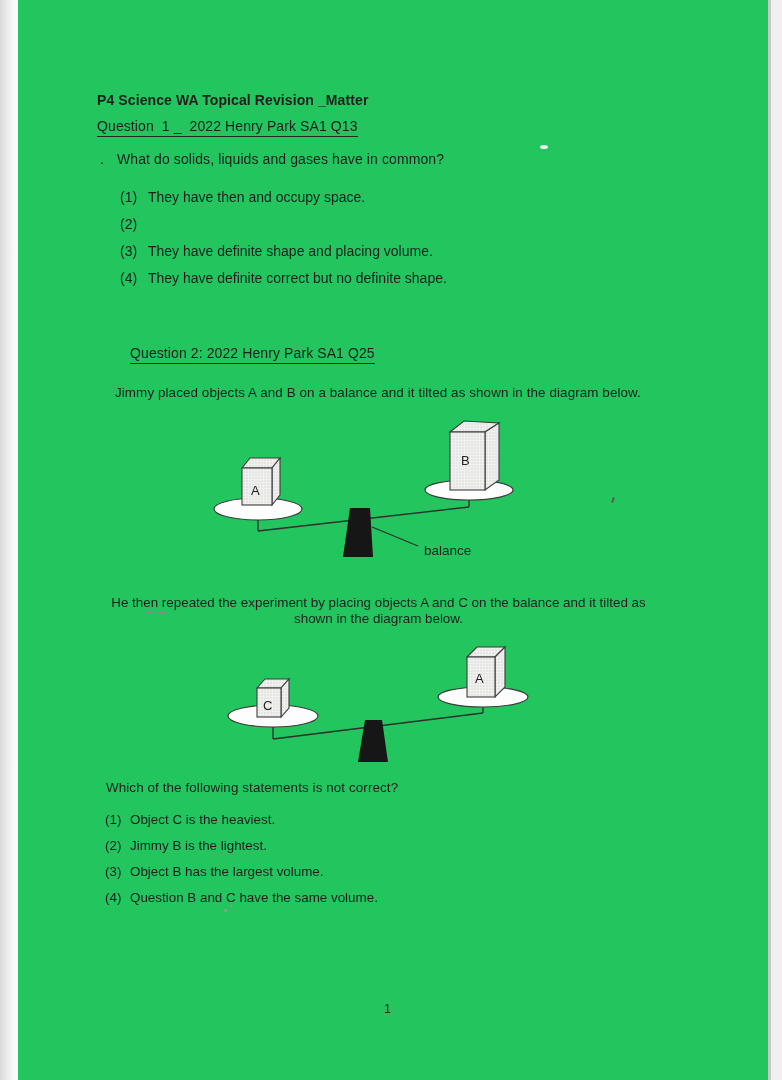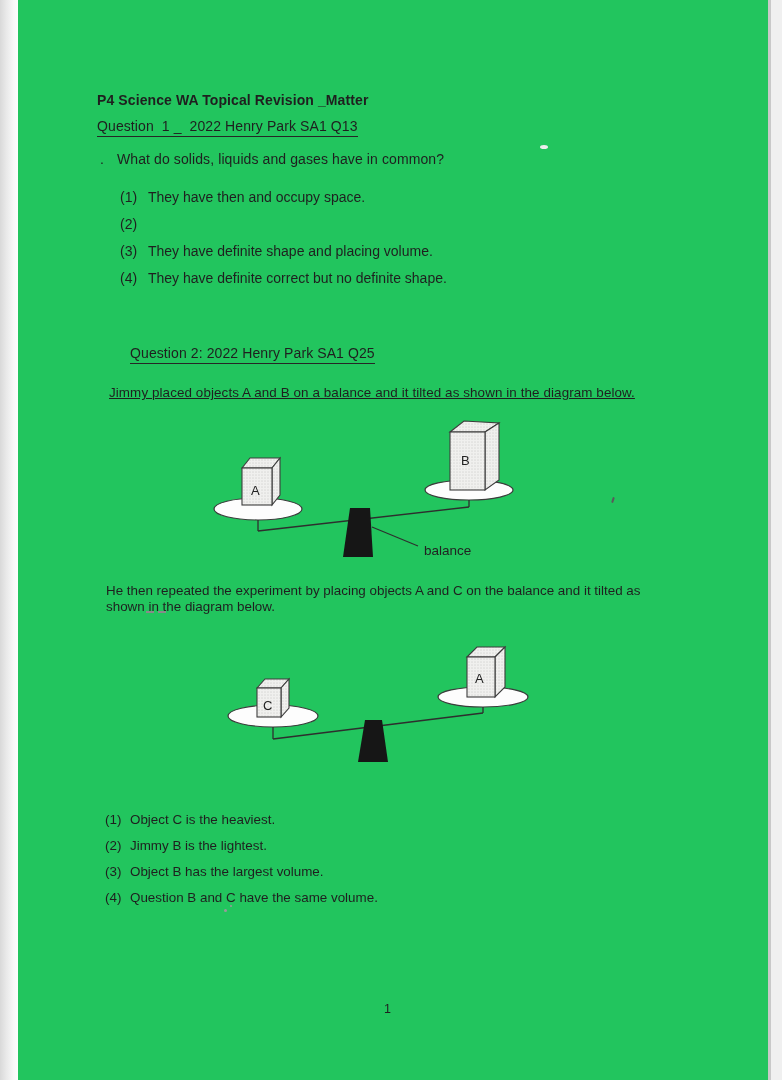--- a/index.html
+++ b/index.html
@@ -88,21 +88,21 @@
     <span class="num">(3)</span>
     <span>They have definite shape and placing volume.</span>
   </div>
   <div class="option-row q1-size" style="left:120px; top:270px;">
     <span class="num">(4)</span>
     <span>They have definite correct but no definite shape.</span>
   </div>
 
   <div class="txt heading" style="left:90px; top:345px;margin-left:40px;">Question 2: 2022 Henry Park SA1 Q25</div>
 
-  <div class="txt q2-size" style="left:109px; top:385px;text-decoration:underline;">Jimmy placed objects A and B on a balance and it tilted as shown in the diagram below.</div>
+  <div class="txt q2-size" style="left:115px; top:385px;">Jimmy placed objects A and B on a balance and it tilted as shown in the diagram below.</div>
 
   <svg class="diagram" style="left:180px; top:405px;" width="500" height="170" viewBox="0 0 500 170">
     <defs>
       <pattern id="stip1" patternUnits="userSpaceOnUse" width="3" height="3">
         <rect width="3" height="3" fill="#f0f0ee"></rect>
         <circle cx="1" cy="1" r="0.45" fill="#9c9c97"></circle>
       </pattern>
     </defs>
 
     <ellipse cx="78" cy="104" rx="44" ry="11" fill="#fdfdfd" stroke="#3c3c3c" stroke-width="1.2"></ellipse>
@@ -126,21 +126,21 @@
     <line x1="78" y1="115" x2="78" y2="126" stroke="#2e2e2e" stroke-width="1.3"></line>
     <line x1="289" y1="95" x2="289" y2="102" stroke="#2e2e2e" stroke-width="1.3"></line>
     <line x1="78" y1="126" x2="289" y2="102" stroke="#2e2e2e" stroke-width="1.4"></line>
 
     <polygon points="170,103 190,103 193,152 163,152" fill="#161616"></polygon>
 
     <line x1="192" y1="122" x2="238" y2="141" stroke="#2e2e2e" stroke-width="1.1"></line>
     <text x="244" y="150" font-size="13.5">balance</text>
   </svg>
 
-  <div class="para q2-size" style="left:106px; top:583px; width:545px;">He then repeated the experiment by placing objects A and C on the balance and it tilted as shown in the diagram below.</div>
+  <div class="para q2-size" style="left:106px; top:595px; width:545px;text-align:center;">He then repeated the experiment by placing objects A and C on the balance and it tilted as shown in the diagram below.</div>
 
   <svg class="diagram" style="left:180px; top:625px;" width="500" height="150" viewBox="0 0 500 150">
     <defs>
       <pattern id="stip2" patternUnits="userSpaceOnUse" width="3" height="3">
         <rect width="3" height="3" fill="#f0f0ee"></rect>
         <circle cx="1" cy="1" r="0.45" fill="#9c9c97"></circle>
       </pattern>
     </defs>
 
     <ellipse cx="93" cy="91" rx="45" ry="11" fill="#fdfdfd" stroke="#3c3c3c" stroke-width="1.2"></ellipse>
@@ -161,20 +161,21 @@
       <text x="295" y="58" font-size="13">A</text>
     </g>
 
     <line x1="93" y1="102" x2="93" y2="114" stroke="#2e2e2e" stroke-width="1.3"></line>
     <line x1="303" y1="82" x2="303" y2="88" stroke="#2e2e2e" stroke-width="1.3"></line>
     <line x1="93" y1="114" x2="303" y2="88" stroke="#2e2e2e" stroke-width="1.4"></line>
 
     <polygon points="185,95 202,95 208,137 178,137" fill="#161616"></polygon>
   </svg>
 
+  <div class="txt q2-size" style="left:106px; top:780px;">Which of the following statements is not correct?</div>
 
   <div class="option-row q2 q2-size" style="left:105px; top:812px;">
     <span class="num">(1)</span>
     <span>Object C is the heaviest.</span>
   </div>
   <div class="option-row q2 q2-size" style="left:105px; top:838px;">
     <span class="num">(2)</span>
     <span>Jimmy B is the lightest.</span>
   </div>
   <div class="option-row q2 q2-size" style="left:105px; top:864px;">

